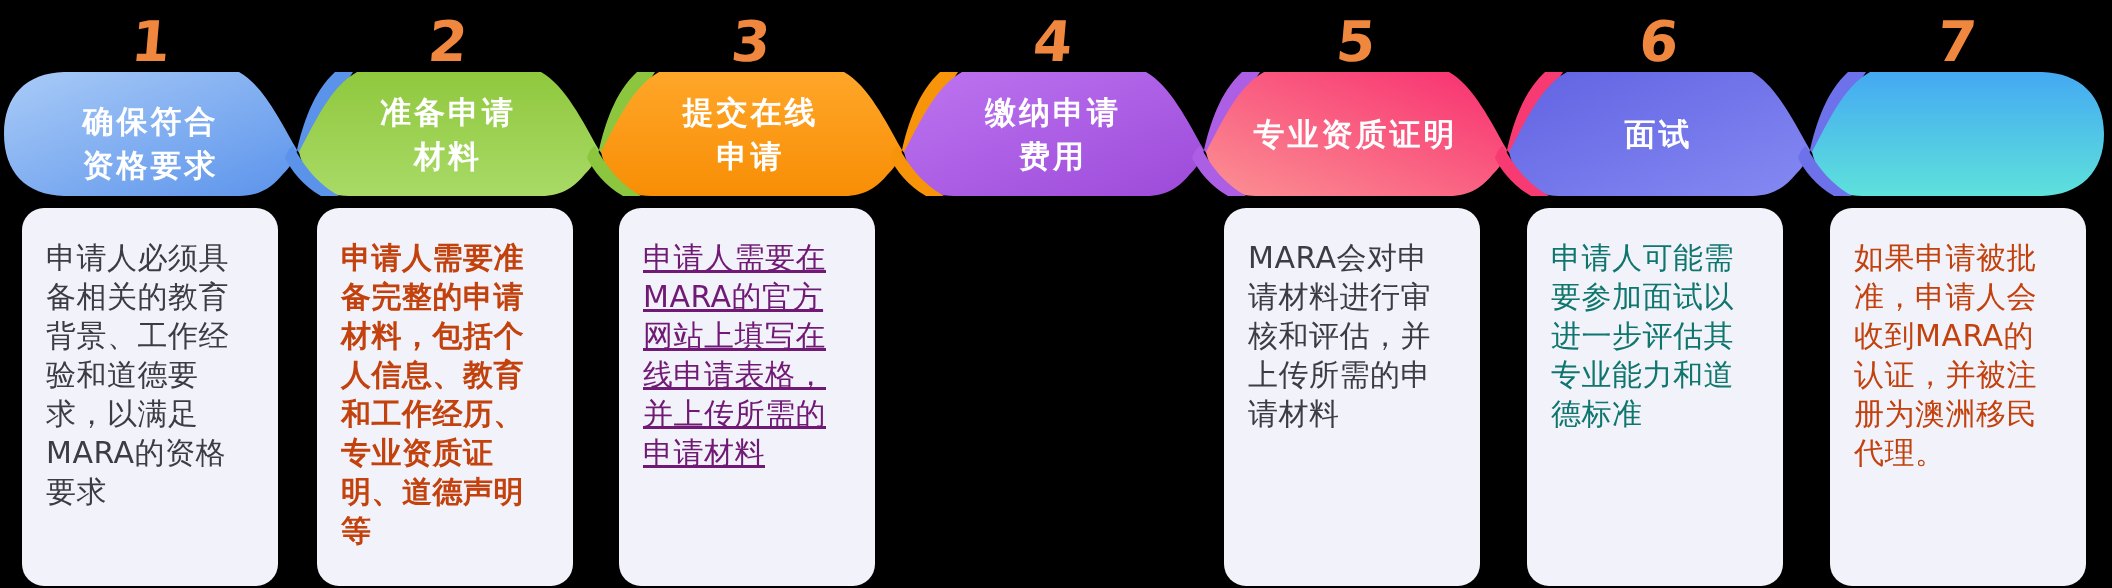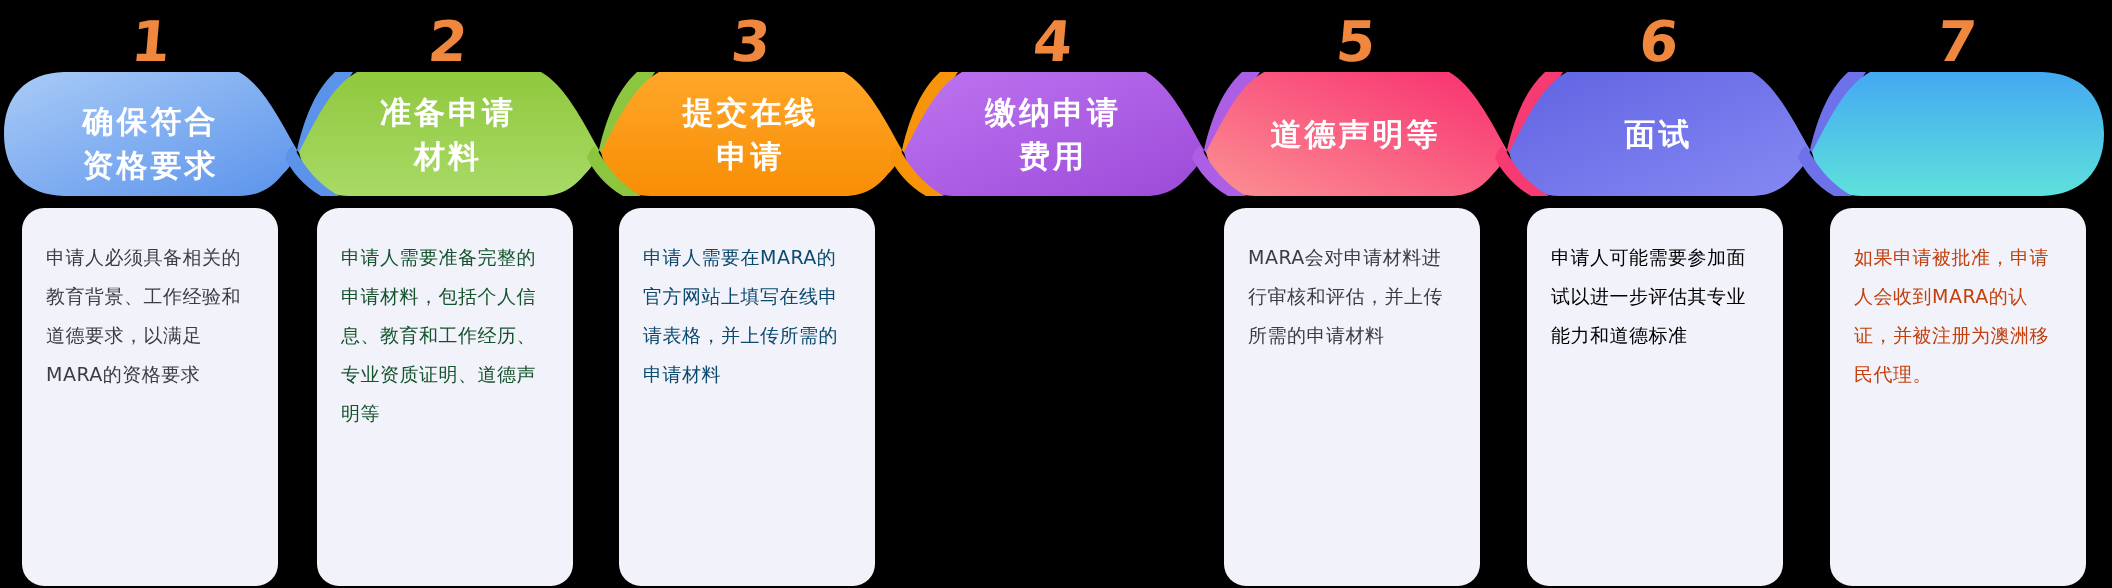--- a/index.html
+++ b/index.html
@@ -6,21 +6,21 @@
   .stage{position:relative;width:2112px;height:588px;background:#000;overflow:hidden;
          font-family:"DejaVu Sans","Liberation Sans",sans-serif;}
   #ribbon{position:absolute;left:0;top:0;z-index:2;}
   .step{position:absolute;inset:0;pointer-events:none;}
   .step-number{position:absolute;top:14px;z-index:1;width:140px;text-align:center;
                font-size:56px;font-weight:800;line-height:1;transform:skewX(-5deg);}
   .step-label{position:absolute;top:72px;height:124px;z-index:3;display:flex;align-items:center;
               justify-content:center;text-align:center;color:#ffffff;font-weight:700;
               font-size:31px;line-height:44px;letter-spacing:3px;white-space:pre-line;}
   .step-card{position:absolute;top:208px;width:256px;height:378px;border-radius:22px;z-index:1;}
-  .card-text{padding:30px 24px 0 24px;font-size:19px;line-height:39px;letter-spacing:0.5px;
+  .card-text{padding:30px 24px 0 24px;font-size:30px;line-height:39px;letter-spacing:0.5px;
              text-align:left;}
 </style>
 </head>
 <body>
 
 <div class="stage">
 
   <svg id="ribbon" width="2112" height="240" viewBox="0 0 2112 240">
       <defs>
         <linearGradient id="grad0" x1="0" y1="0" x2="1" y2="1">
@@ -80,52 +80,52 @@
     <div class="step-card" style="left: 22px; background: rgb(242, 242, 250);">
       <div class="card-text" style="color: rgb(60, 60, 68);">申请人必须具备相关的教育背景、工作经验和道德要求，以满足MARA的资格要求</div>
     </div>
   </div>
 
   <div class="step">
     <div class="step-number" style="left: 378px; color: rgb(240, 135, 63);">2</div>
     <div class="step-label" style="left: 297px; width: 302px;">准备申请
 材料</div>
     <div class="step-card" style="left: 317px; background: rgb(242, 242, 250);">
-      <div class="card-text" style="color: #14532d;">申请人需要准备完整的申请材料，包括个人信息、教育和工作经历、专业资质证明、道德声明等</div>
+      <div class="card-text" style="color: #c2410c; font-weight: bold;">申请人需要准备完整的申请材料，包括个人信息、教育和工作经历、专业资质证明、道德声明等</div>
     </div>
   </div>
 
   <div class="step">
     <div class="step-number" style="left: 680.5px; color: rgb(240, 135, 63);">3</div>
     <div class="step-label" style="left: 599px; width: 303px;">提交在线
 申请</div>
     <div class="step-card" style="left: 619px; background: rgb(242, 242, 250);">
-      <div class="card-text" style="color: #0c4a6e;">申请人需要在MARA的官方网站上填写在线申请表格，并上传所需的申请材料</div>
+      <div class="card-text" style="color: #701a75; text-decoration: underline;">申请人需要在MARA的官方网站上填写在线申请表格，并上传所需的申请材料</div>
     </div>
   </div>
 
   <div class="step">
     <div class="step-number" style="left: 983px; color: rgb(240, 135, 63);">4</div>
     <div class="step-label" style="left: 902px; width: 302px;">缴纳申请
 费用</div>
   </div>
 
   <div class="step">
     <div class="step-number" style="left: 1285.5px; color: rgb(240, 135, 63);">5</div>
-    <div class="step-label" style="left: 1204px; width: 303px;">道德声明等</div>
+    <div class="step-label" style="left: 1204px; width: 303px;">专业资质证明</div>
     <div class="step-card" style="left: 1224px; background: rgb(242, 242, 250);">
       <div class="card-text" style="color: rgb(60, 60, 68);">MARA会对申请材料进行审核和评估，并上传所需的申请材料</div>
     </div>
   </div>
 
   <div class="step">
     <div class="step-number" style="left: 1588.5px; color: rgb(240, 135, 63);">6</div>
     <div class="step-label" style="left: 1507px; width: 303px;">面试</div>
     <div class="step-card" style="left: 1527px; background: rgb(242, 242, 250);">
-      <div class="card-text" style="color: #000000;">申请人可能需要参加面试以进一步评估其专业能力和道德标准</div>
+      <div class="card-text" style="color: #0f766e;">申请人可能需要参加面试以进一步评估其专业能力和道德标准</div>
     </div>
   </div>
 
   <div class="step">
     <div class="step-number" style="left: 1887px; color: rgb(240, 135, 63);">7</div>
     <div class="step-card" style="left: 1830px; background: rgb(242, 242, 250);">
       <div class="card-text" style="color: #c2410c;">如果申请被批准，申请人会收到MARA的认证，并被注册为澳洲移民代理。</div>
     </div>
   </div>
 

